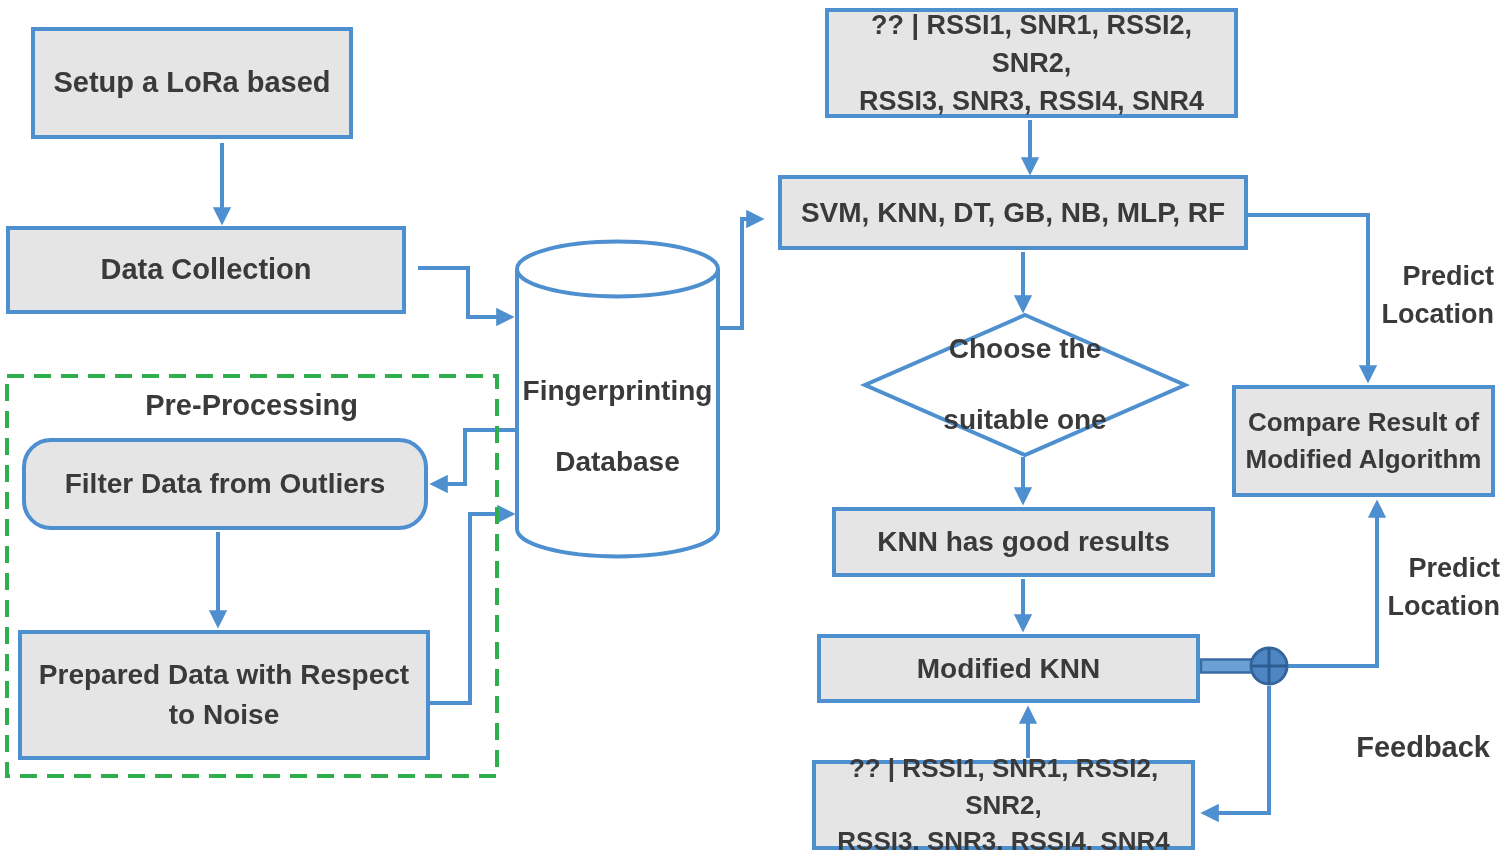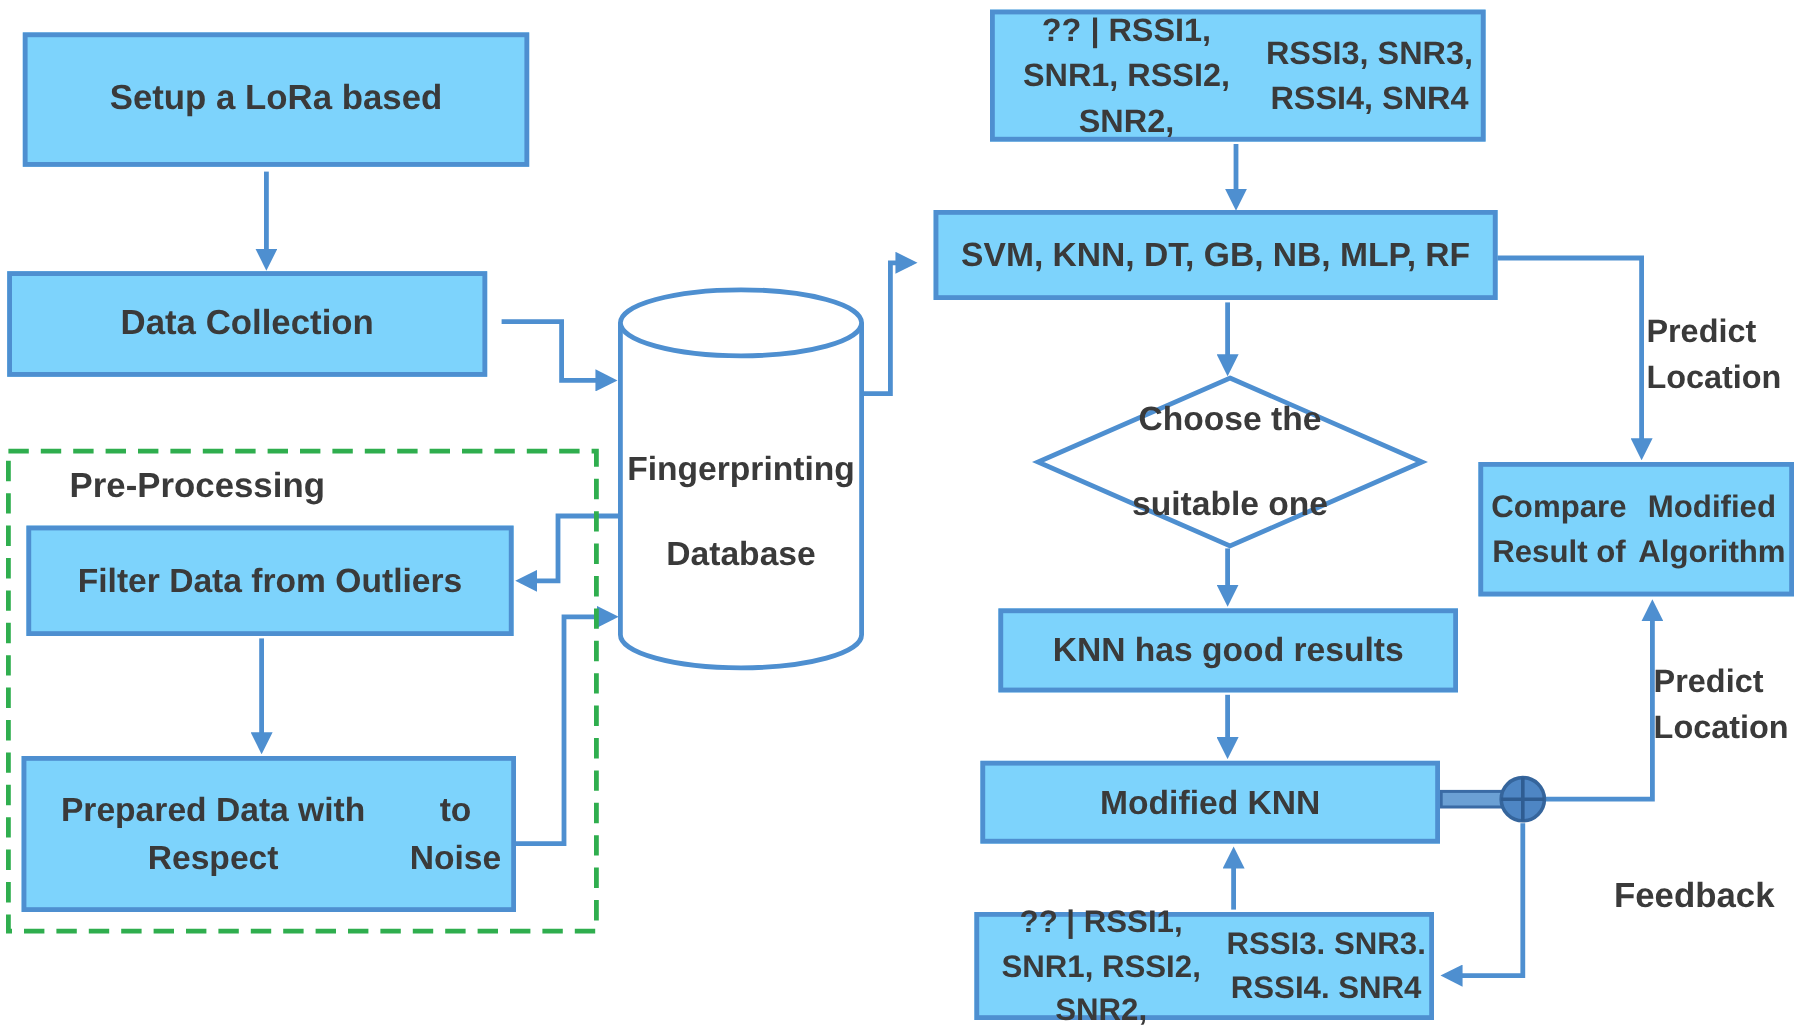--- a/index.html
+++ b/index.html
@@ -18,57 +18,57 @@
   #wires {
     position: absolute;
     left: 0; top: 0;
     width: 1500px;
     height: 858px;
   }
   .node {
     position: absolute;
     box-sizing: border-box;
     border: 4px solid #4e8fd0;
-    background: #7dd3fc;
+    background: #e5e5e5;
     display: flex;
-    flex-direction: row;
+    flex-direction: column;
     align-items: center;
     justify-content: center;
     text-align: center;
     color: #3a3a3a;
     font-size: 28px;
     font-weight: 600;
     line-height: 1.42;
     z-index: 2;
   }
   .floating-label {
     position: absolute;
     color: #3a3a3a;
     font-weight: 600;
-    text-align: left;
+    text-align: right;
     z-index: 2;
     line-height: 1.42;
   }
   .overlay-text {
     position: absolute;
     display: flex;
     flex-direction: column;
     align-items: center;
     justify-content: center;
     text-align: center;
     color: #3a3a3a;
     font-weight: 600;
     z-index: 2;
     line-height: 1.38;
     gap: 32px;
   }
   
-  #node-setup        { left: 19px;  top: 27px;  width: 422px; height: 112px; font-size: 29px; align-items: center; }
+  #node-setup        { left: 31px;  top: 27px;  width: 322px; height: 112px; font-size: 29px; align-items: center; }
   #node-data-collection { left: 6px; top: 226px; width: 400px; height: 88px; font-size: 29px; }
-  #node-filter       { left: 22px;  top: 438px; width: 406px; height: 92px;  }
+  #node-filter       { left: 22px;  top: 438px; width: 406px; height: 92px; border-radius: 29px;  }
   #node-prepared     { left: 18px;  top: 630px; width: 412px; height: 130px; }
   #node-query-top    { left: 825px; top: 8px;   width: 413px; height: 110px; font-size: 27px; }
   #node-algorithms   { left: 766px; top: 175px; width: 470px; height: 75px; margin-left: 12px;  }
   #node-knn-results  { left: 832px; top: 507px; width: 383px; height: 70px;  }
   #node-modified-knn { left: 817px; top: 634px; width: 383px; height: 69px;  }
   #node-compare      { left: 1232px; top: 385px; width: 263px; height: 112px; font-size: 26px; }
   #node-query-bottom { left: 812px; top: 760px; width: 383px; height: 90px; font-size: 26px; }
 
   #label-pre-processing { left: 58px;  top: 385px; width: 300px; font-size: 29px; }
   #label-predict-top    { left: 1372px; top: 257px; width: 122px; font-size: 27px; }

